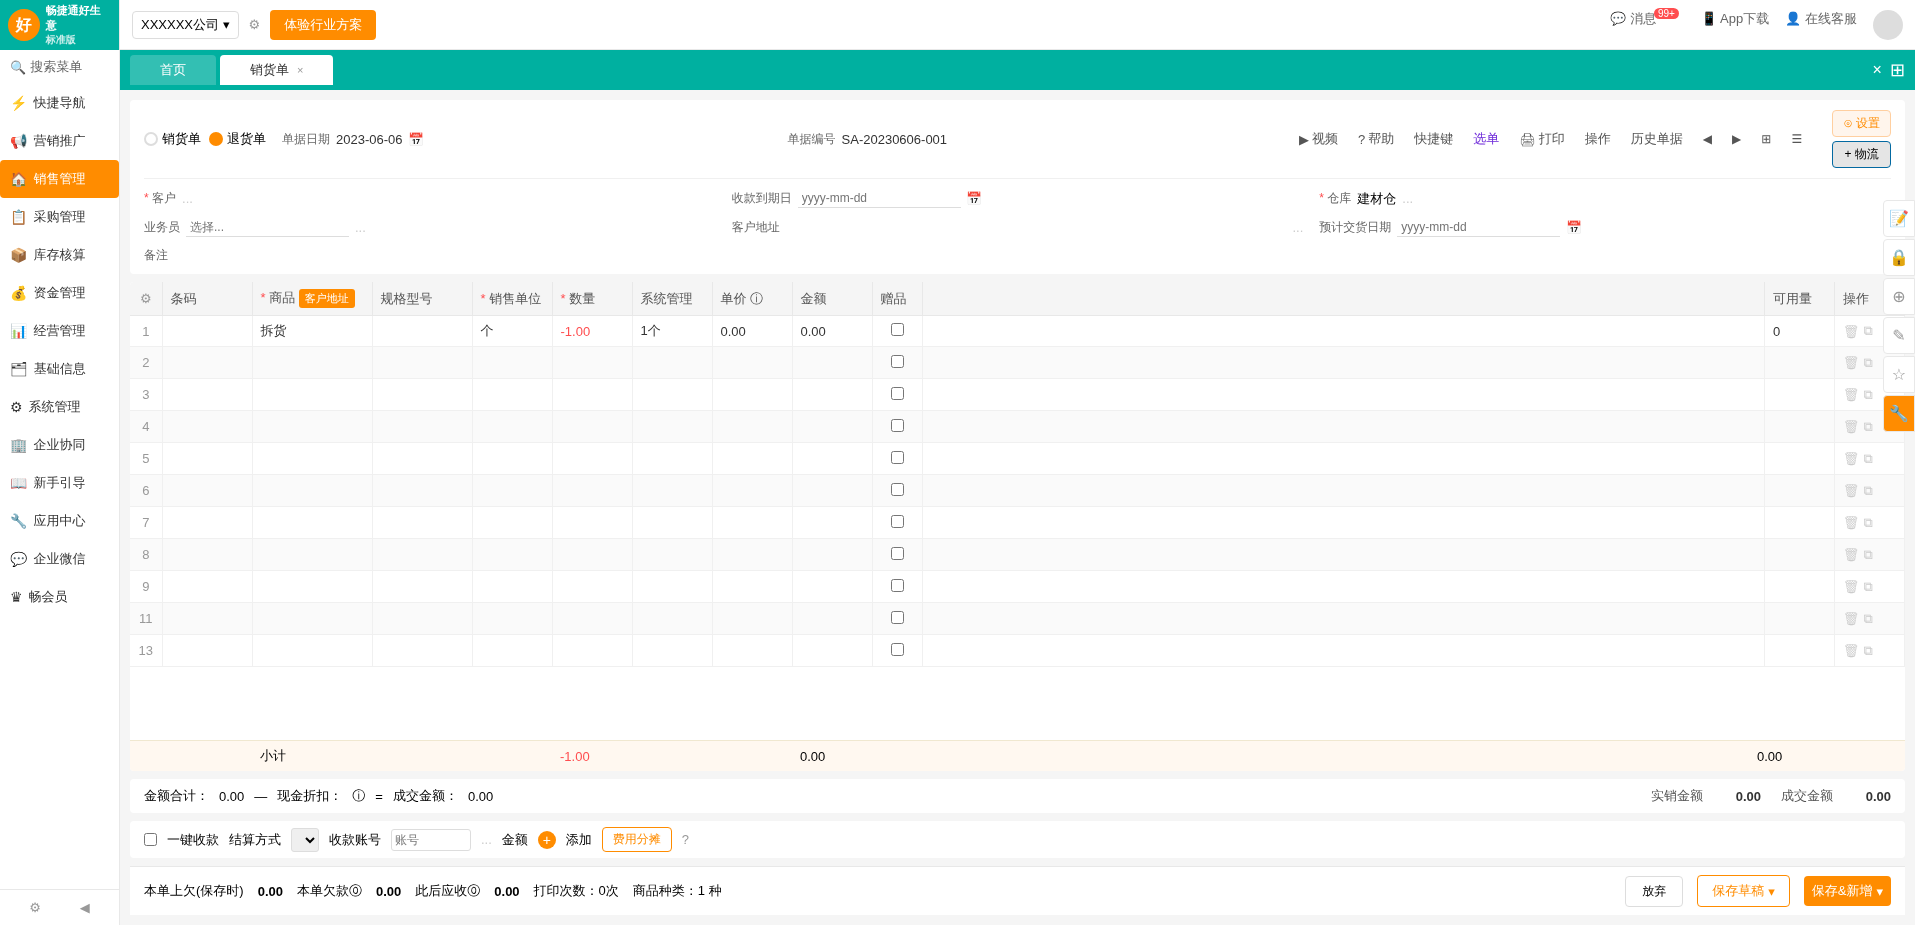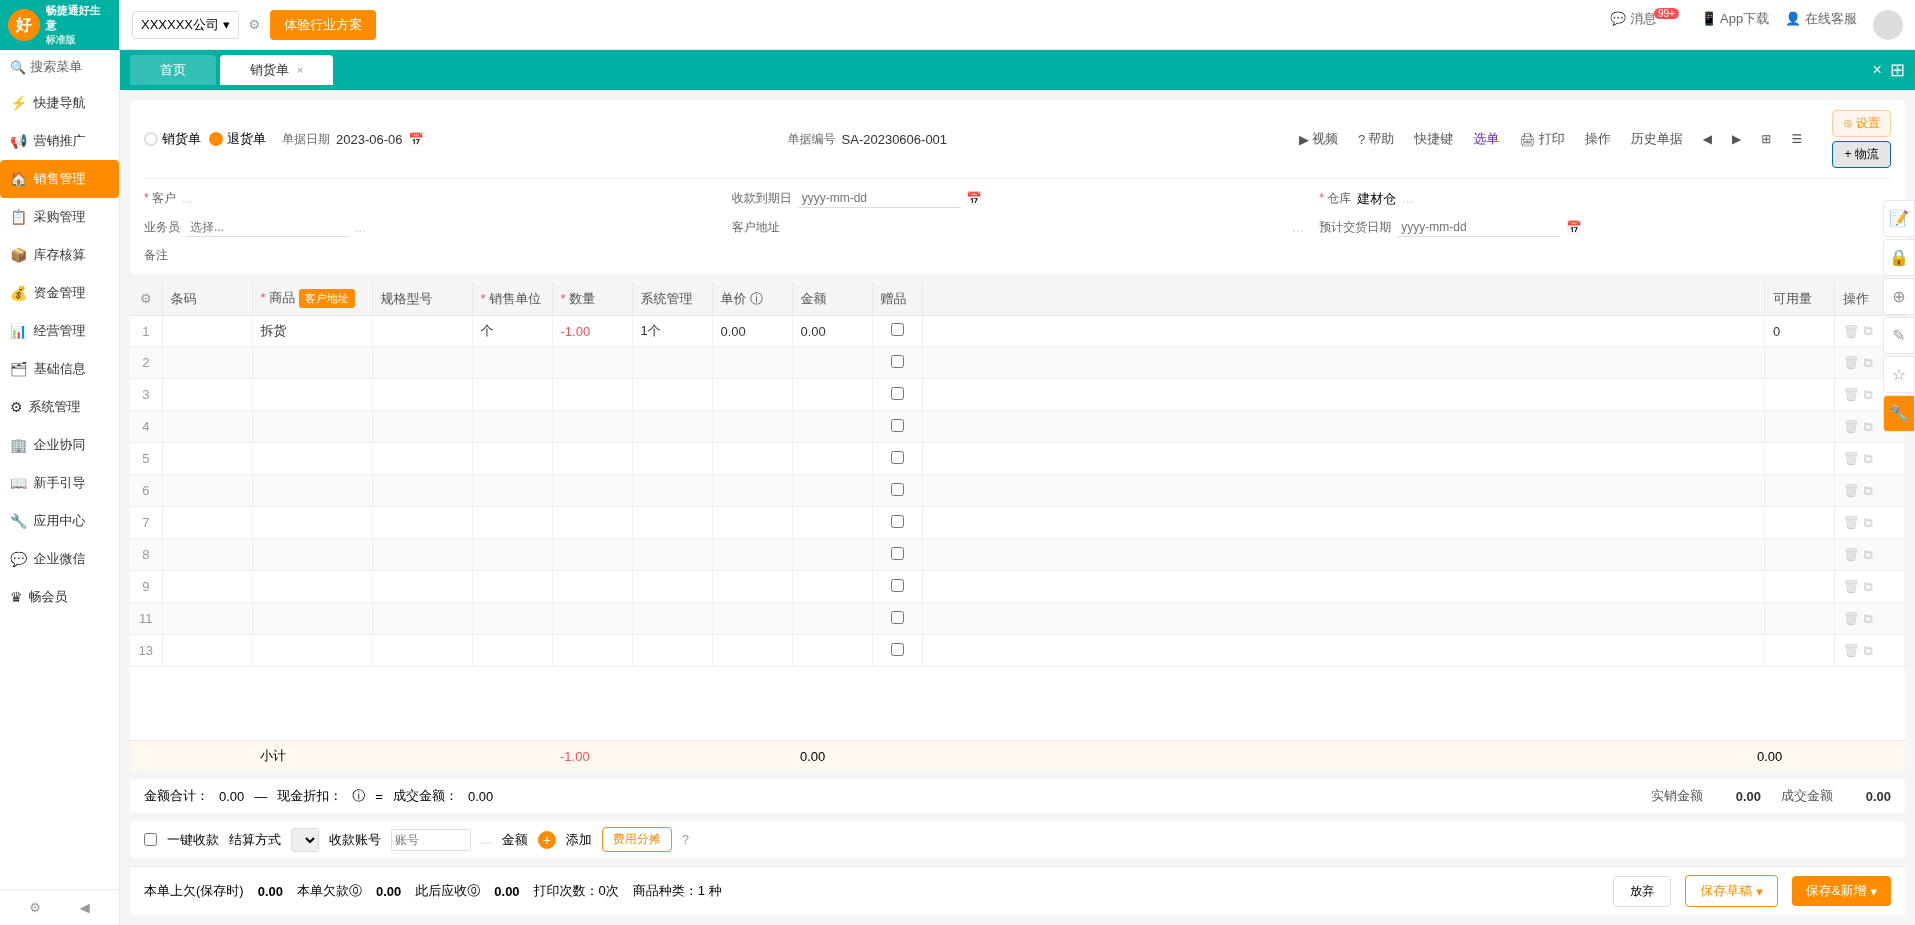--- a/index.html
+++ b/index.html
@@ -305,21 +305,21 @@
       border-radius: 4px;
       padding: 6px 14px;
       cursor: pointer;
       display: flex; align-items: center; gap: 4px;
     }
     .bottom-bar .btn-save-new {
       background: #ff8c00;
       color: #fff;
       border: none;
       border-radius: 4px;
-      padding: 6px 14px;
+      padding: 6px 8px;
       cursor: pointer;
       display: flex; align-items: center; gap: 4px;
     }
     .feiyong-btn {
       background: #fff;
       border: 1px solid #ff8c00;
       color: #ff8c00;
       border-radius: 4px;
       padding: 3px 10px;
       cursor: pointer;

